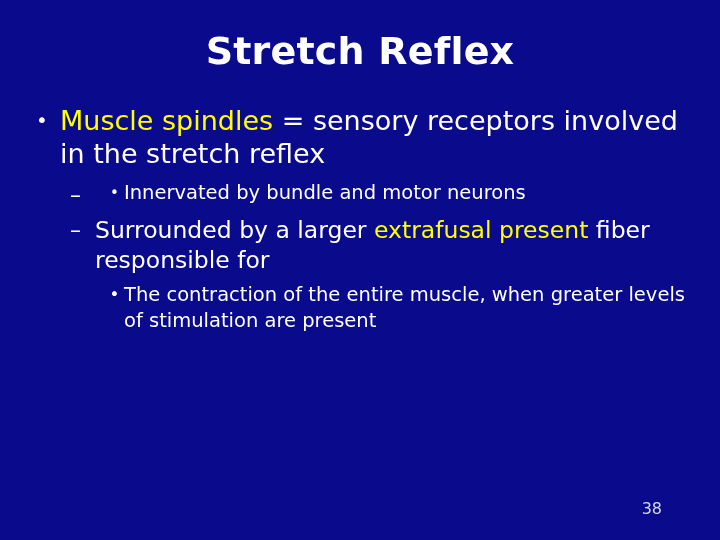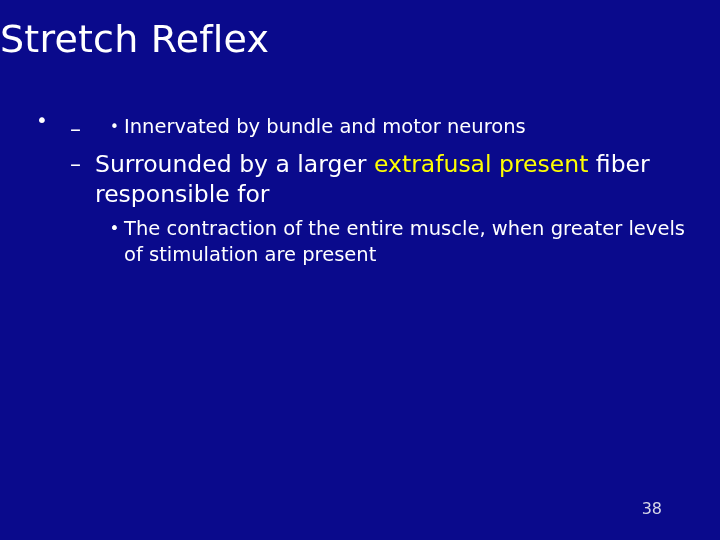--- a/index.html
+++ b/index.html
@@ -15,28 +15,28 @@
   #slide {
     position: relative;
     width: 720px;
     height: 540px;
     background: #0a0a8c;
     box-sizing: border-box;
     overflow: hidden;
   }
   #slide-title {
     position: absolute;
-    top: 16px;
+    top: 28px;
     left: 0;
     width: 720px;
-    text-align: left;
+    text-align: center;
     color: #ffffff;
     font-size: 38px;
     line-height: 46px;
-    font-weight: 400;
+    font-weight: 700;
     letter-spacing: 0.2px;
     white-space: nowrap;
   }
   #body-content {
     position: absolute;
     top: 104px;
     left: 0;
     width: 720px;
   }
   .blk {
@@ -112,20 +112,21 @@
 <body>
 
 <div id="slide">
 
   <div id="slide-title">Stretch Reflex</div>
 
   <div id="body-content">
 
     <div class="blk lvl1">
       <span class="marker">•</span>
+      <span class="txt"><span class="hl">Muscle spindles</span><span> = sensory receptors involved in the stretch reflex</span></span>
     </div>
 
     <div class="blk lvl2 sp-top-1">
       <span class="marker">–</span>
     </div>
 
     <div class="blk lvl3 sp-top-2">
       <span class="marker">•</span>
       <span class="txt">Innervated by bundle and motor neurons</span>
     </div>

